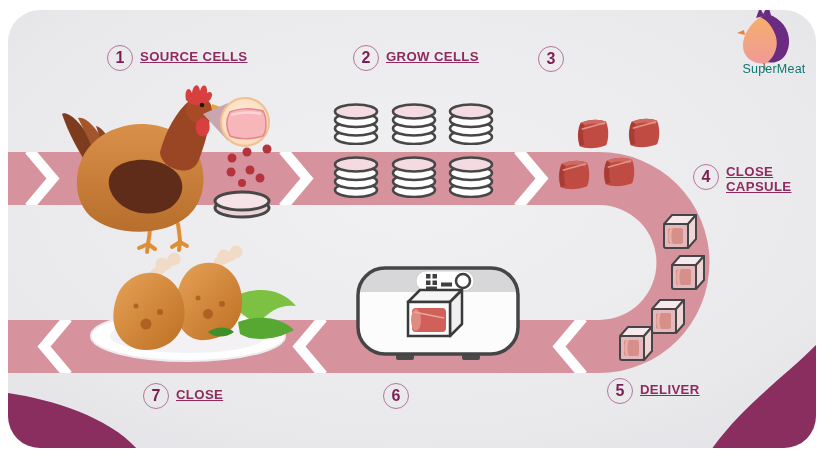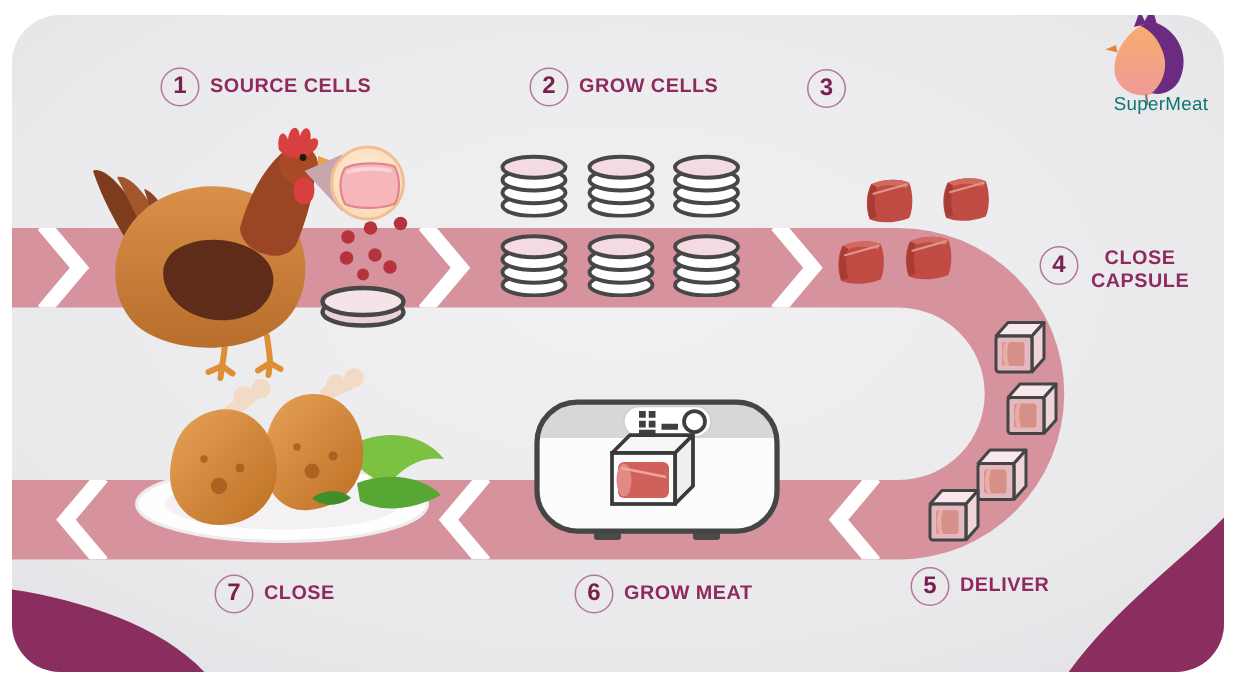--- a/index.html
+++ b/index.html
@@ -12,23 +12,23 @@
     position:absolute;display:flex;align-items:flex-start;gap:7px;
     color:#8e2a5e;font-weight:bold;
   }
   .step .num{
     flex:0 0 auto;width:26px;height:26px;border:1.6px solid #b3769b;border-radius:50%;
     display:flex;align-items:center;justify-content:center;
     font-size:16px;color:#7b1f51;background:transparent;box-sizing:border-box;
   }
   .step .txt{
     font-size:13.2px;letter-spacing:.35px;line-height:1.12;
-    padding-top:5px;white-space:nowrap;
-  }
-  .step--4 .txt{white-space:normal;width:68px;padding-top:1px;text-align:center;}
+    padding-top:5px;white-space:nowrap;text-decoration:underline;
+  }
+  .step--4 .txt{white-space:normal;width:68px;padding-top:1px;}
   .brand{
     position:absolute;left:736px;top:62px;width:76px;text-align:center;
     font-size:12.5px;color:#0f766e;letter-spacing:.2px;font-weight:normal;
   }
 </style>
 </head>
 <body>
 
 <div class="page">
 
@@ -258,21 +258,20 @@
   <div class="step step--4" style="left:693px;top:164px">
     <span class="num">4</span>
     <span class="txt">CLOSE CAPSULE</span>
   </div>
   <div class="step step--5" style="left:607px;top:378px">
     <span class="num">5</span>
     <span class="txt">DELIVER</span>
   </div>
   <div class="step step--6" style="left:383px;top:383px">
     <span class="num">6</span>
-    <span class="txt">GROW MEAT</span>
   </div>
   <div class="step step--7" style="left:143px;top:383px">
     <span class="num">7</span>
     <span class="txt">CLOSE</span>
   </div>
 
   <div class="brand">SuperMeat</div>
 
 </div>
 

